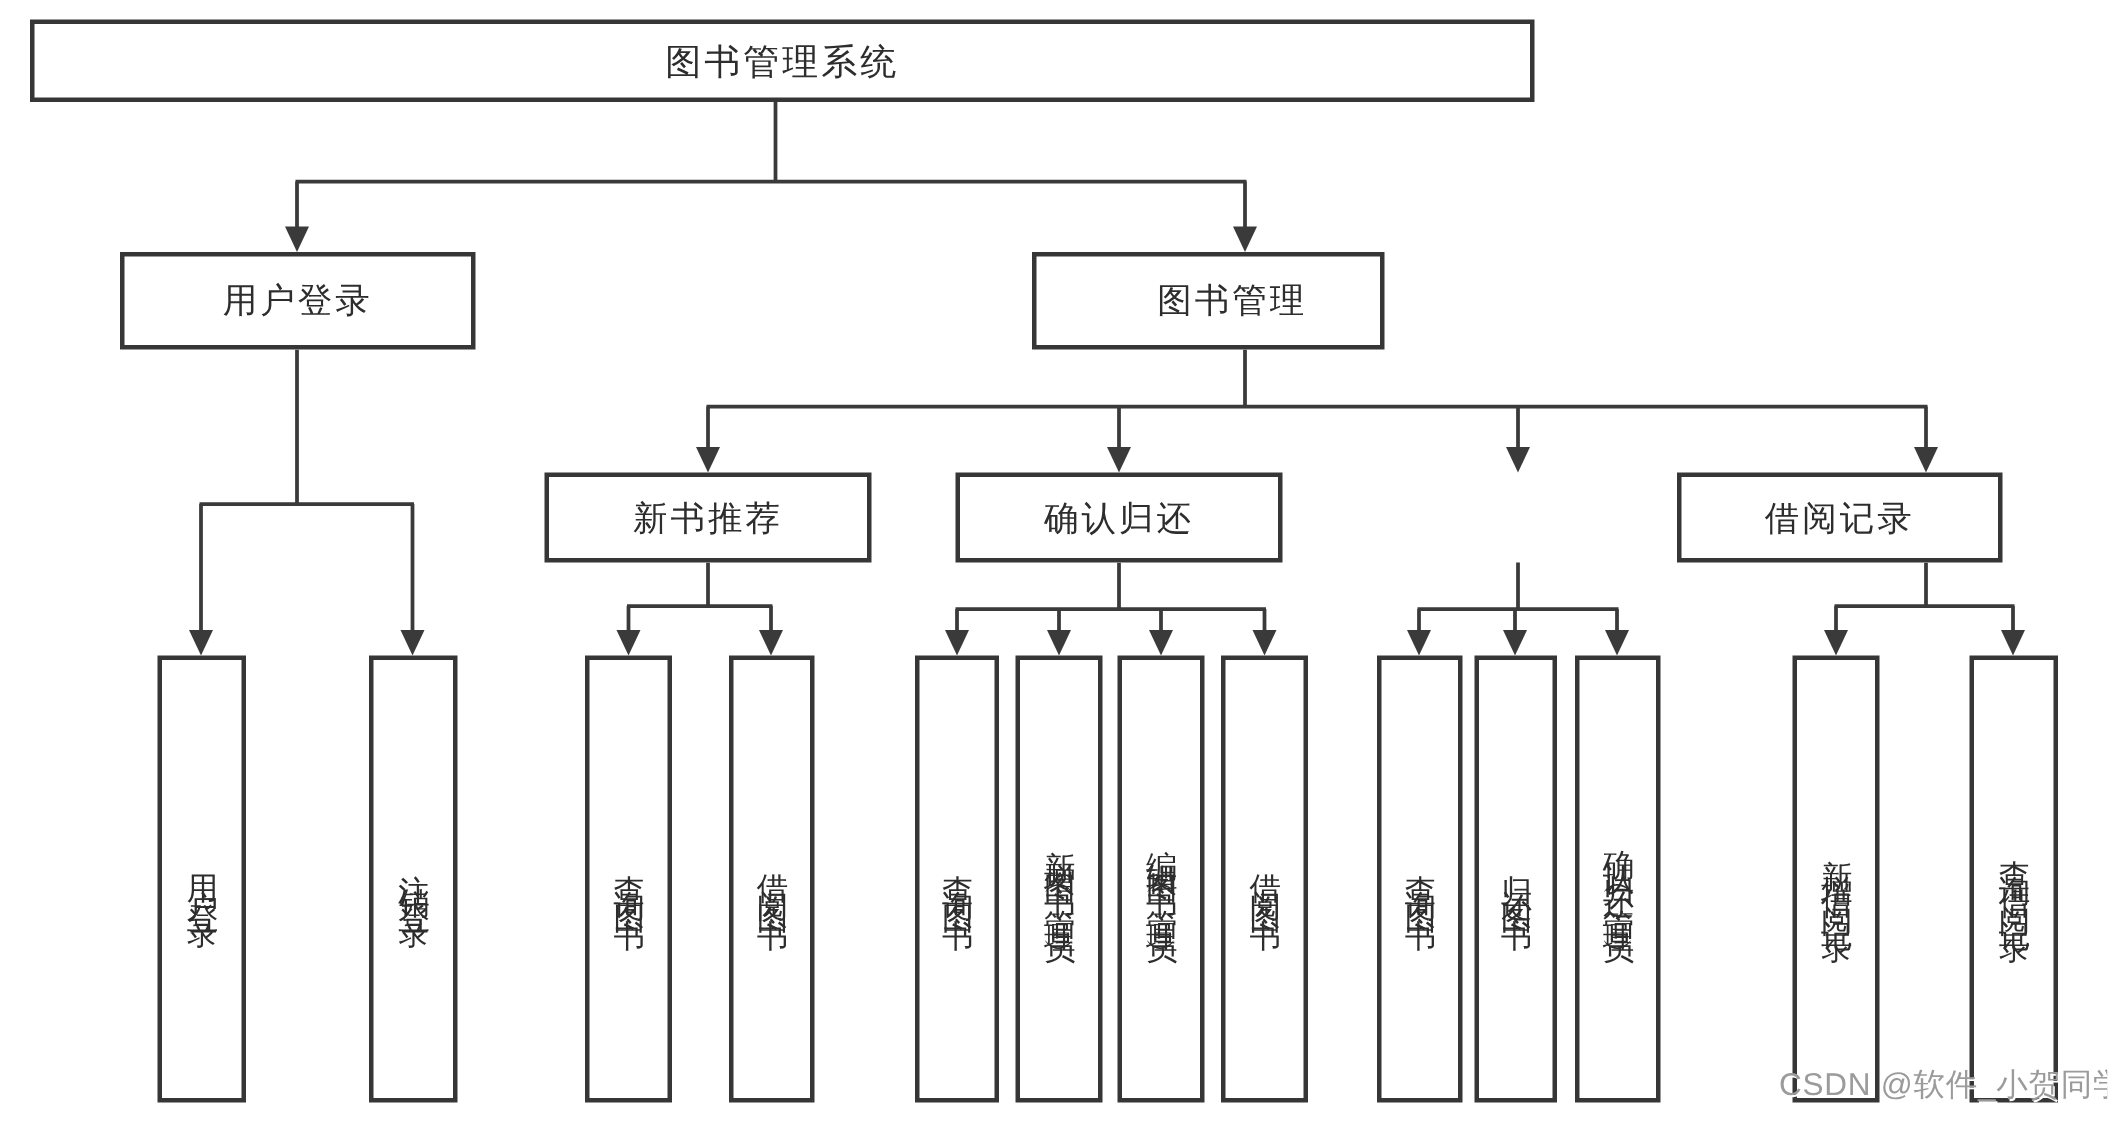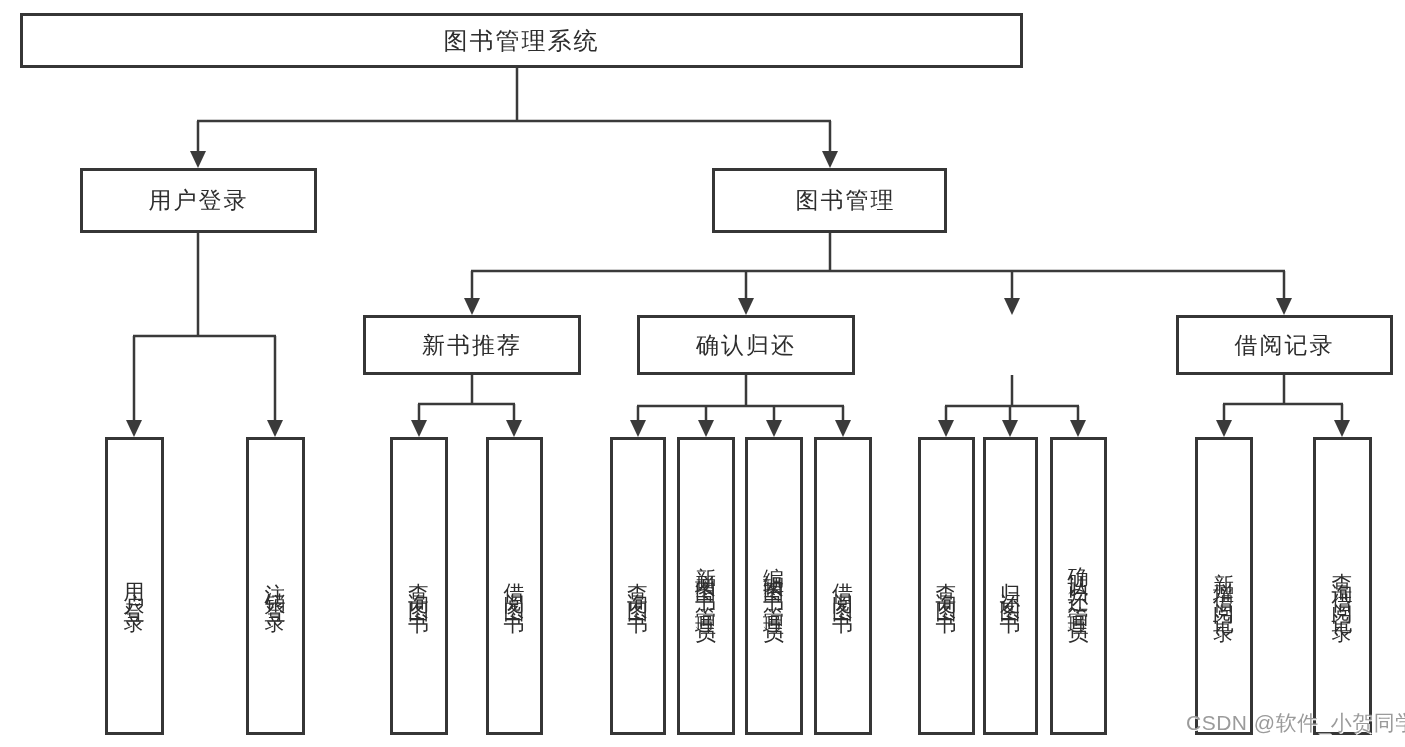--- a/index.html
+++ b/index.html
@@ -33,26 +33,26 @@
     font-size: 23px;
     letter-spacing: 2px;
     white-space: nowrap;
   }
   #root-box {
     left: 20px; top: 13px; width: 1003px; height: 55px;
     font-size: 24px;
   }
   .lvl2 { top: 168px; height: 65px; }
   #box-user-login   { left: 80px;  width: 237px; }
-  #box-book-manage  { left: 712px; width: 235px; padding-left: 32px; }
+  #box-book-manage  { left: 688px; width: 235px; padding-left: 32px; }
   .lvl3 { top: 315px; height: 60px; }
   #box-new-book     { left: 363px;  width: 218px; }
   #box-book-borrow  { left: 637px;  width: 218px; }
   #box-current-loan { left: 904px;  width: 216px; }
-  #box-loan-record  { left: 1176px; width: 217px; }
+  #box-loan-record  { left: 1118px; width: 217px; }
   .leaf {
     top: 437px;
     height: 298px;
     writing-mode: vertical-rl;
     text-orientation: mixed;
     font-size: 21px;
     letter-spacing: 10px;
     line-height: 1.0;
   }
   #leaf-1  { left: 105px;  width: 59px; }

